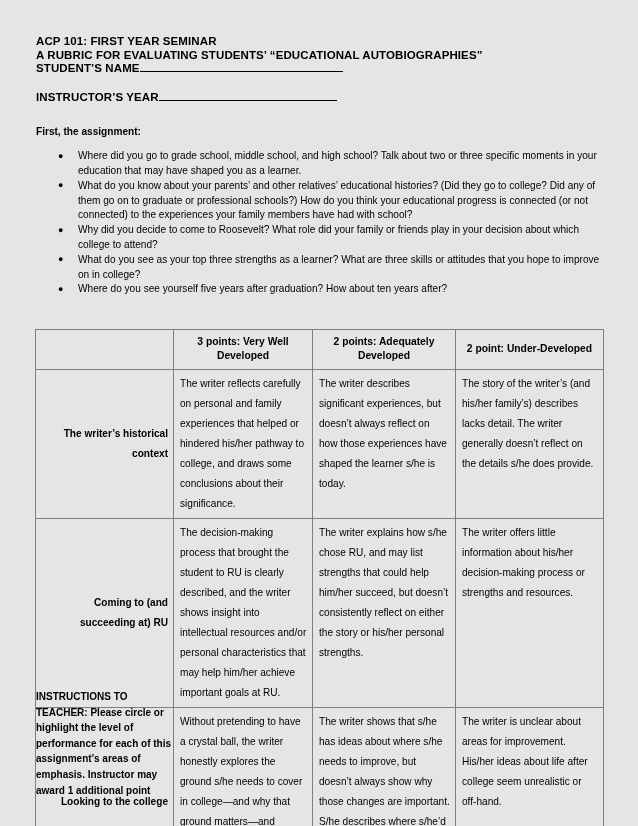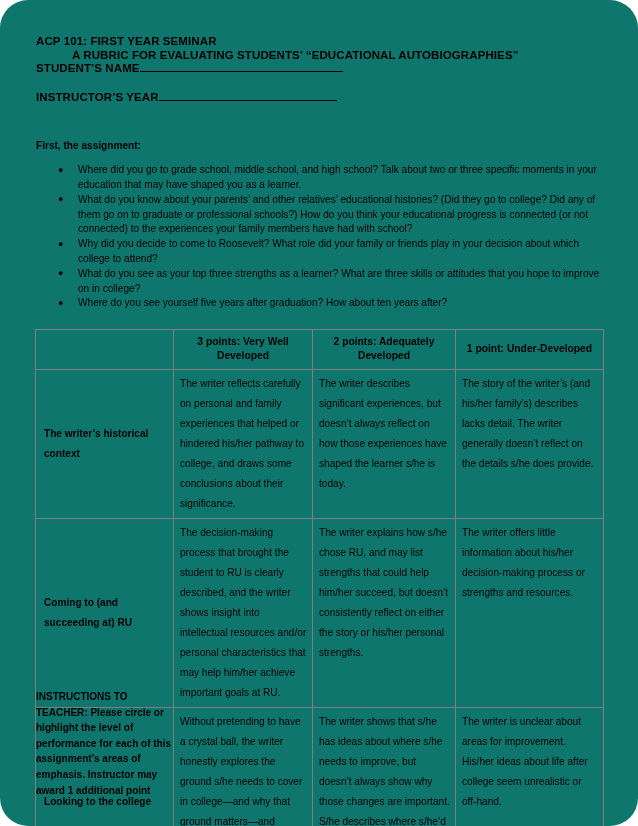--- a/index.html
+++ b/index.html
@@ -13,40 +13,39 @@
     position: relative;
     overflow: hidden;
     font-family: "Liberation Sans", sans-serif;
     color: #000000;
   }
   .page {
     position: absolute;
     left: 0; top: 0;
     width: 638px;
     height: 826px;
-    background: #0f766e;
-    border-radius: 28px;
+    background: #e5e5e5;
   }
   .content {
     position: absolute;
     left: 36px;
     top: 34px;
     width: 570px;
   }
 
   
   .doc-title {
     font-family: "Liberation Sans", sans-serif;
     font-weight: bold;
     font-size: 11.5px;
     line-height: 14.2px;
     letter-spacing: 0.1px;
     margin: 0;
   }
-  .doc-title .line2 { display: block; margin-left: 36px; }
+  .doc-title .line2 { display: block; }
 
   .name-line {
     font-family: "Liberation Sans", sans-serif;
     font-weight: bold;
     font-size: 11.5px;
     letter-spacing: 0.1px;
     white-space: nowrap;
   }
   .name-line.student { }
   .name-line.instructor { margin-top: 17px; }
@@ -60,21 +59,21 @@
   .rule.instructor { width: 178px; }
 
   
   .body-font {
     font-family: "Liberation Sans", sans-serif;
     font-size: 10.1px;
     line-height: 14.8px;
   }
   .assign-label {
     font-weight: bold;
-    margin-top: 36px;
+    margin-top: 22px;
   }
   .assign-para {
     margin-top: 0.5px;
     width: 550px;
   }
 
   ul.questions {
     list-style: none;
     margin: 9px 0 0 0;
     padding: 0;
@@ -105,21 +104,21 @@
   }
   table.rubric td {
     border: 1px solid #7f7f7f;
     vertical-align: top;
     padding: 4px 5px 4px 6px;
     font-size: 10.1px;
     line-height: 20px;
   }
   table.rubric td.crit {
     vertical-align: middle;
-    text-align: left;
+    text-align: right;
     font-weight: bold;
     padding-left: 8px;
   }
   table.rubric th {
     border: 1px solid #7f7f7f;
     vertical-align: middle;
     text-align: center;
     font-weight: bold;
     font-size: 10.3px;
     line-height: 14.4px;
@@ -195,21 +194,21 @@
       <col class="c0">
         <col class="c1">
         <col class="c2">
         <col class="c3">
     </colgroup>
     <thead>
       <tr>
         <th class="blank"></th>
         <th>3 points: Very Well Developed</th>
         <th>2 points: Adequately Developed</th>
-        <th>1 point: Under-Developed</th>
+        <th>2 point: Under-Developed</th>
       </tr>
     </thead>
     <tbody>
       <tr>
         <td class="crit">The writer’s historical context</td>
         <td>The writer reflects carefully on personal and family experiences that helped or hindered his/her pathway to college, and draws some conclusions about their significance.</td>
         <td>The writer describes significant experiences, but doesn’t always reflect on how those experiences have shaped the learner s/he is today.</td>
         <td>The story of the writer’s (and his/her family’s) describes lacks detail. The writer generally doesn’t reflect on the details s/he does provide.</td>
       </tr>
       <tr>

